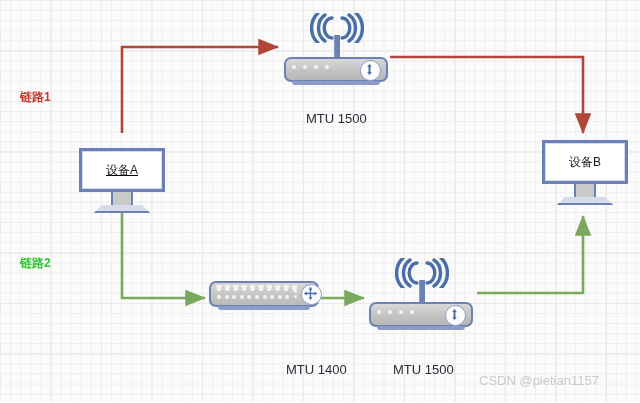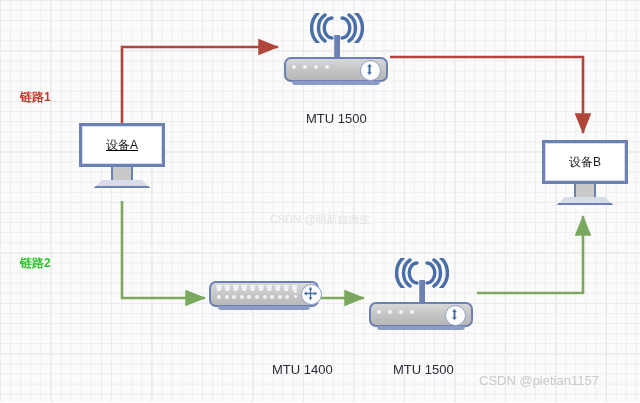--- a/index.html
+++ b/index.html
@@ -34,21 +34,21 @@
   #link1-label { left: 20px; top: 89px; color: #c0392b; }
   #link2-label { left: 20px; top: 255px; color: #2fc32f; }
 
   .mtu-label {
     position: absolute;
     font-size: 13px;
     color: #2b2b3a;
     white-space: nowrap;
   }
   #mtu-top   { left: 306px; top: 111px; }
-  #mtu-sw    { left: 224px; top: 362px; padding-left: 48px; }
+  #mtu-sw    { left: 238px; top: 362px; padding-left: 48px; }
   #mtu-bot   { left: 393px; top: 362px; }
 
   
   .monitor { position: absolute; }
   .monitor .screen {
     width: 86px; height: 44px;
     border: 3px solid #6c80b4;
     background: #ffffff;
     box-sizing: border-box;
     display: flex; align-items: center; justify-content: center;
@@ -66,21 +66,21 @@
     box-sizing: border-box;
   }
   .monitor .base {
     width: 56px; height: 8px; margin: 0 auto;
     background: #d7dcea;
     border: 2px solid #6c80b4;
     border-top: none;
     box-sizing: border-box;
     clip-path: polygon(14% 0, 86% 0, 100% 100%, 0 100%);
   }
-  #deviceA { left: 79px; top: 123px; text-decoration: underline; }
+  #deviceA { left: 79px; top: 148px; text-decoration: underline; }
   #deviceB { left: 542px; top: 140px; border-radius: 21px; }
 
   
   .router { position: absolute; width: 110px; height: 70px; }
   .router .antenna {
     position: absolute; left: 52px; top: 22px;
     width: 5px; height: 28px;
     background: #6c80b4;
     border-left: 1px solid #8b9cc8;
   }
@@ -301,15 +301,14 @@
     <div class="updown">
       <svg viewBox="0 0 19 19" width="17" height="17" xmlns="http://www.w3.org/2000/svg">
         <path d="M9.5,3 L12,6.6 L10.6,6.6 L10.6,12.4 L12,12.4 L9.5,16 L7,12.4 L8.4,12.4 L8.4,6.6 L7,6.6 Z" fill="#4a6fa8"></path>
       </svg>
     </div>
     <div class="shadowbar"></div>
   </div>
   <div class="mtu-label" id="mtu-bot">MTU 1500</div>
 
   <div class="wm" id="wm-main">CSDN @pietian1157</div>
-  <div class="wm" id="wm-faint">CSDN @明新自缴生</div>
 
 </div>
 
 </body></html>

